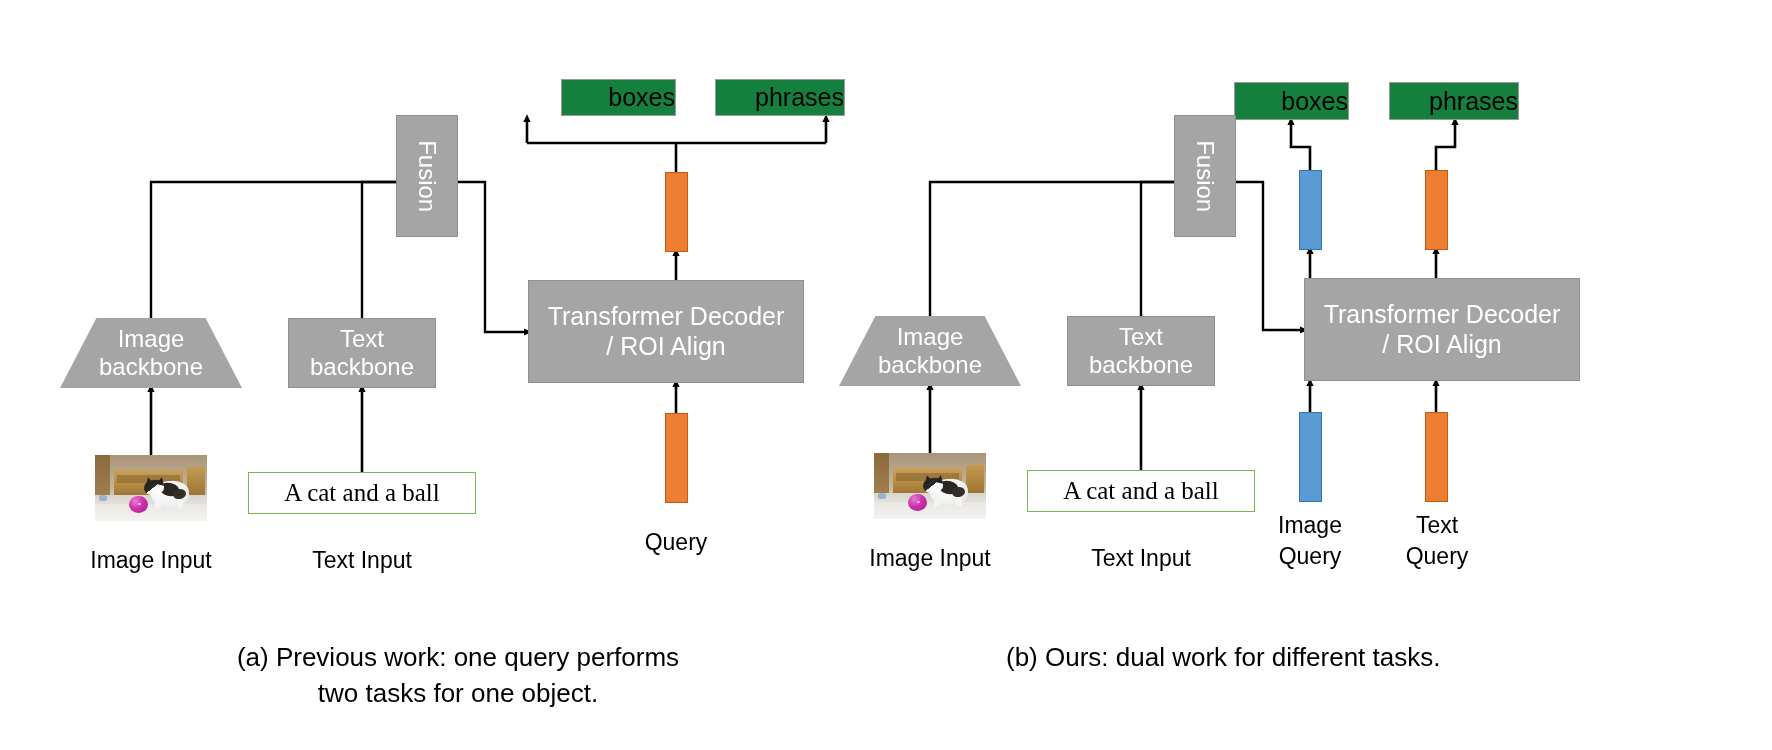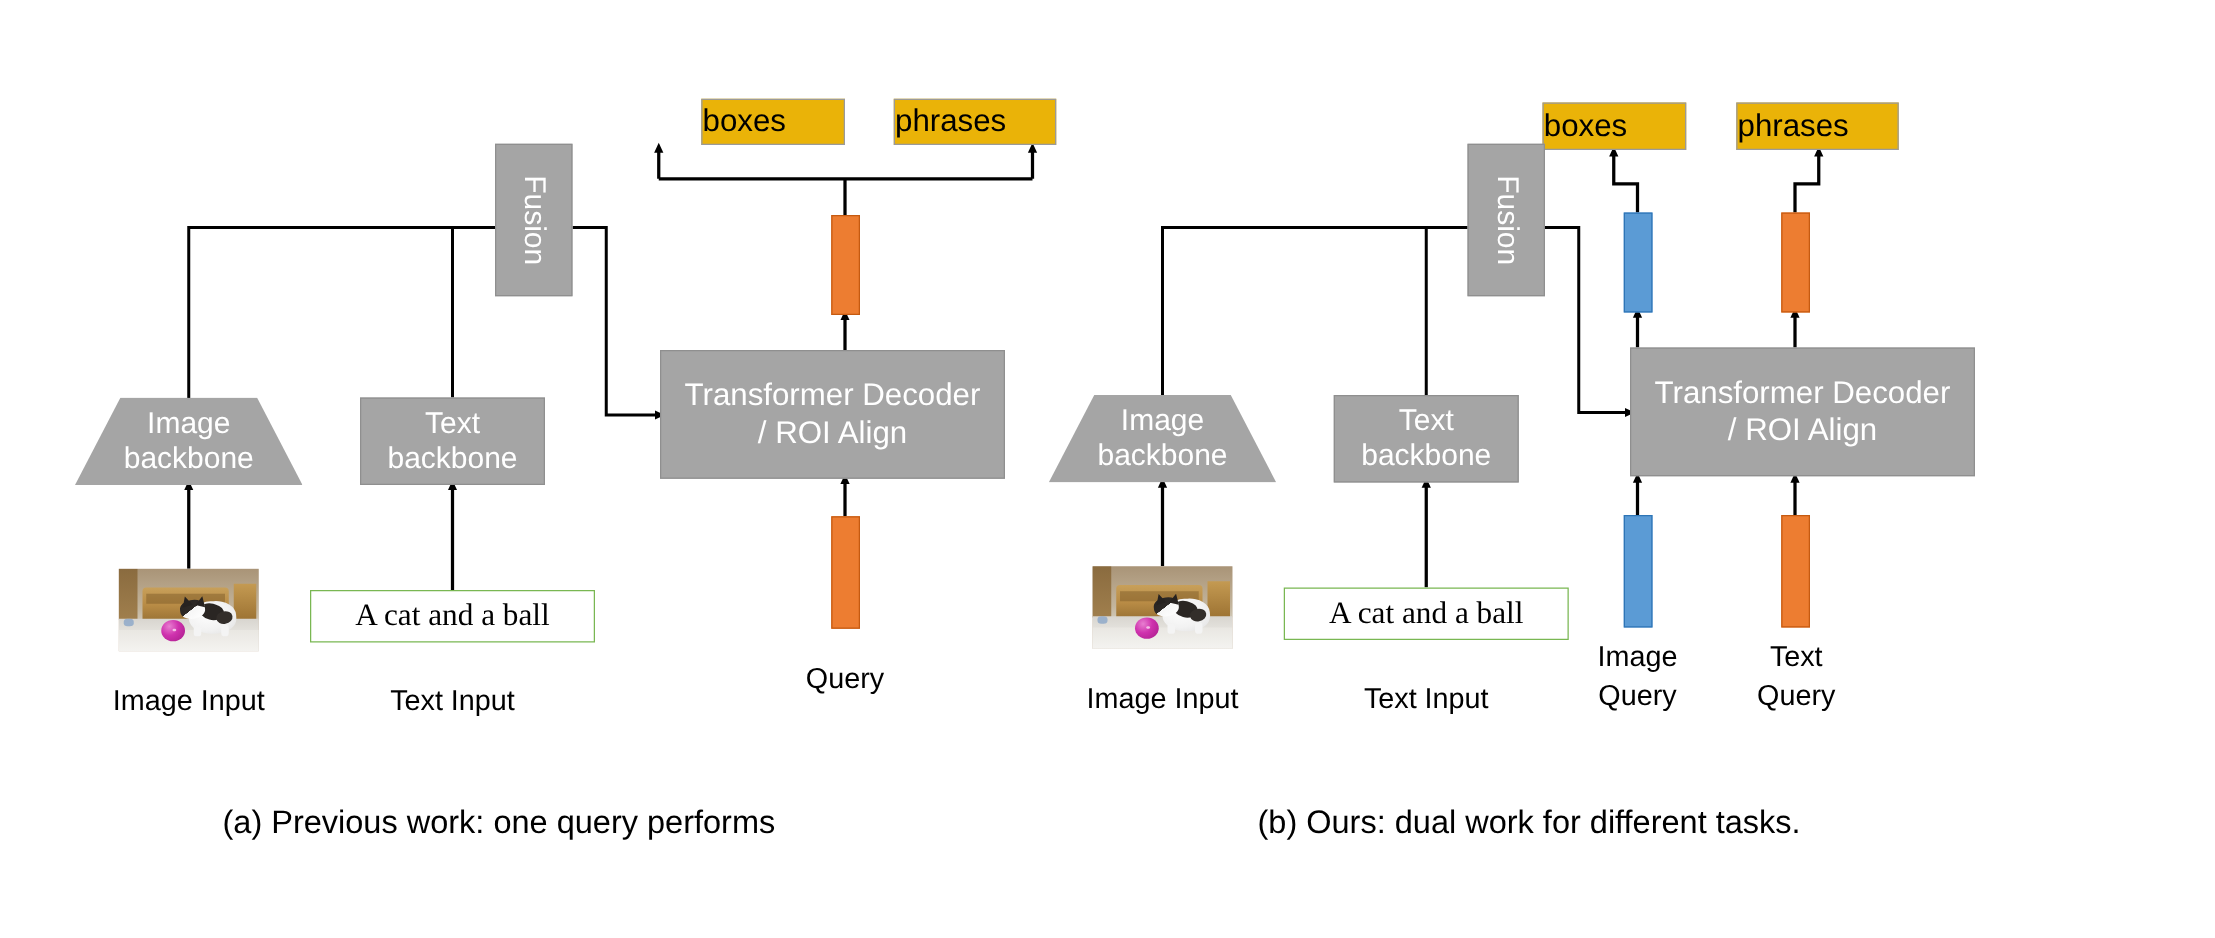--- a/index.html
+++ b/index.html
@@ -25,22 +25,22 @@
     justify-content:center;text-align:center;line-height:1.18;
     clip-path:polygon(20% 0%,80% 0%,100% 100%,0% 100%);
   }
   .trap-wrap{position:absolute;}
   .trap-wrap .trap-label{position:absolute;left:0;right:0;top:0;bottom:0;
     display:flex;align-items:center;justify-content:center;text-align:center;
     color:#fff;line-height:1.18;pointer-events:none;}
 
   
   .outbox{
-    background:#eab308;border:1px solid #9a9a9a;color:#000;
-    display:flex;align-items:center;justify-content:flex-start;
+    background:#15803d;border:1px solid #9a9a9a;color:#000;
+    display:flex;align-items:center;justify-content:flex-end;
   }
   
   .textbox{
     background:#ffffff;border:1px solid #79b752;color:#000;
     display:flex;align-items:center;justify-content:center;
     font-family:"Liberation Serif","DejaVu Serif",serif;
   }
   
   .fusion-label{
     transform:rotate(90deg);white-space:nowrap;color:#fff;
@@ -194,22 +194,23 @@
   <div class="node textbox" style="left:248px;top:472px;width:228px;height:42px;font-size:25px;">
     <span>A cat and a ball</span>
   </div>
 
   <div class="bar bar-orange" style="left:665px;top:413px;width:23px;height:90px;"></div>
 
   <div class="caption" style="left:61px;top:545px;width:180px;font-size:23px;">Image Input</div>
   <div class="caption" style="left:272px;top:545px;width:180px;font-size:23px;">Text Input</div>
   <div class="caption" style="left:616px;top:527px;width:120px;font-size:23px;">Query</div>
 
-  <div class="caption-left" style="left:178px;top:640px;width:560px;font-size:26px;">
+  <div class="caption-left" style="left:178px;top:640px;width:560px;font-size:26px;text-align:center;">
     <div>(a) Previous work: one query performs</div>
+    <div>two tasks for one object.</div>
   </div>
 </div>
 
 <div class="panel" id="panel-b">
 
   <svg class="wires">
     <defs>
       <marker id="arrB" markerWidth="9" markerHeight="9" refX="4.2" refY="4.5" orient="auto" markerUnits="userSpaceOnUse">
         <path d="M0,0.8 L8,4.5 L0,8.2 z" fill="#000"></path>
       </marker>

